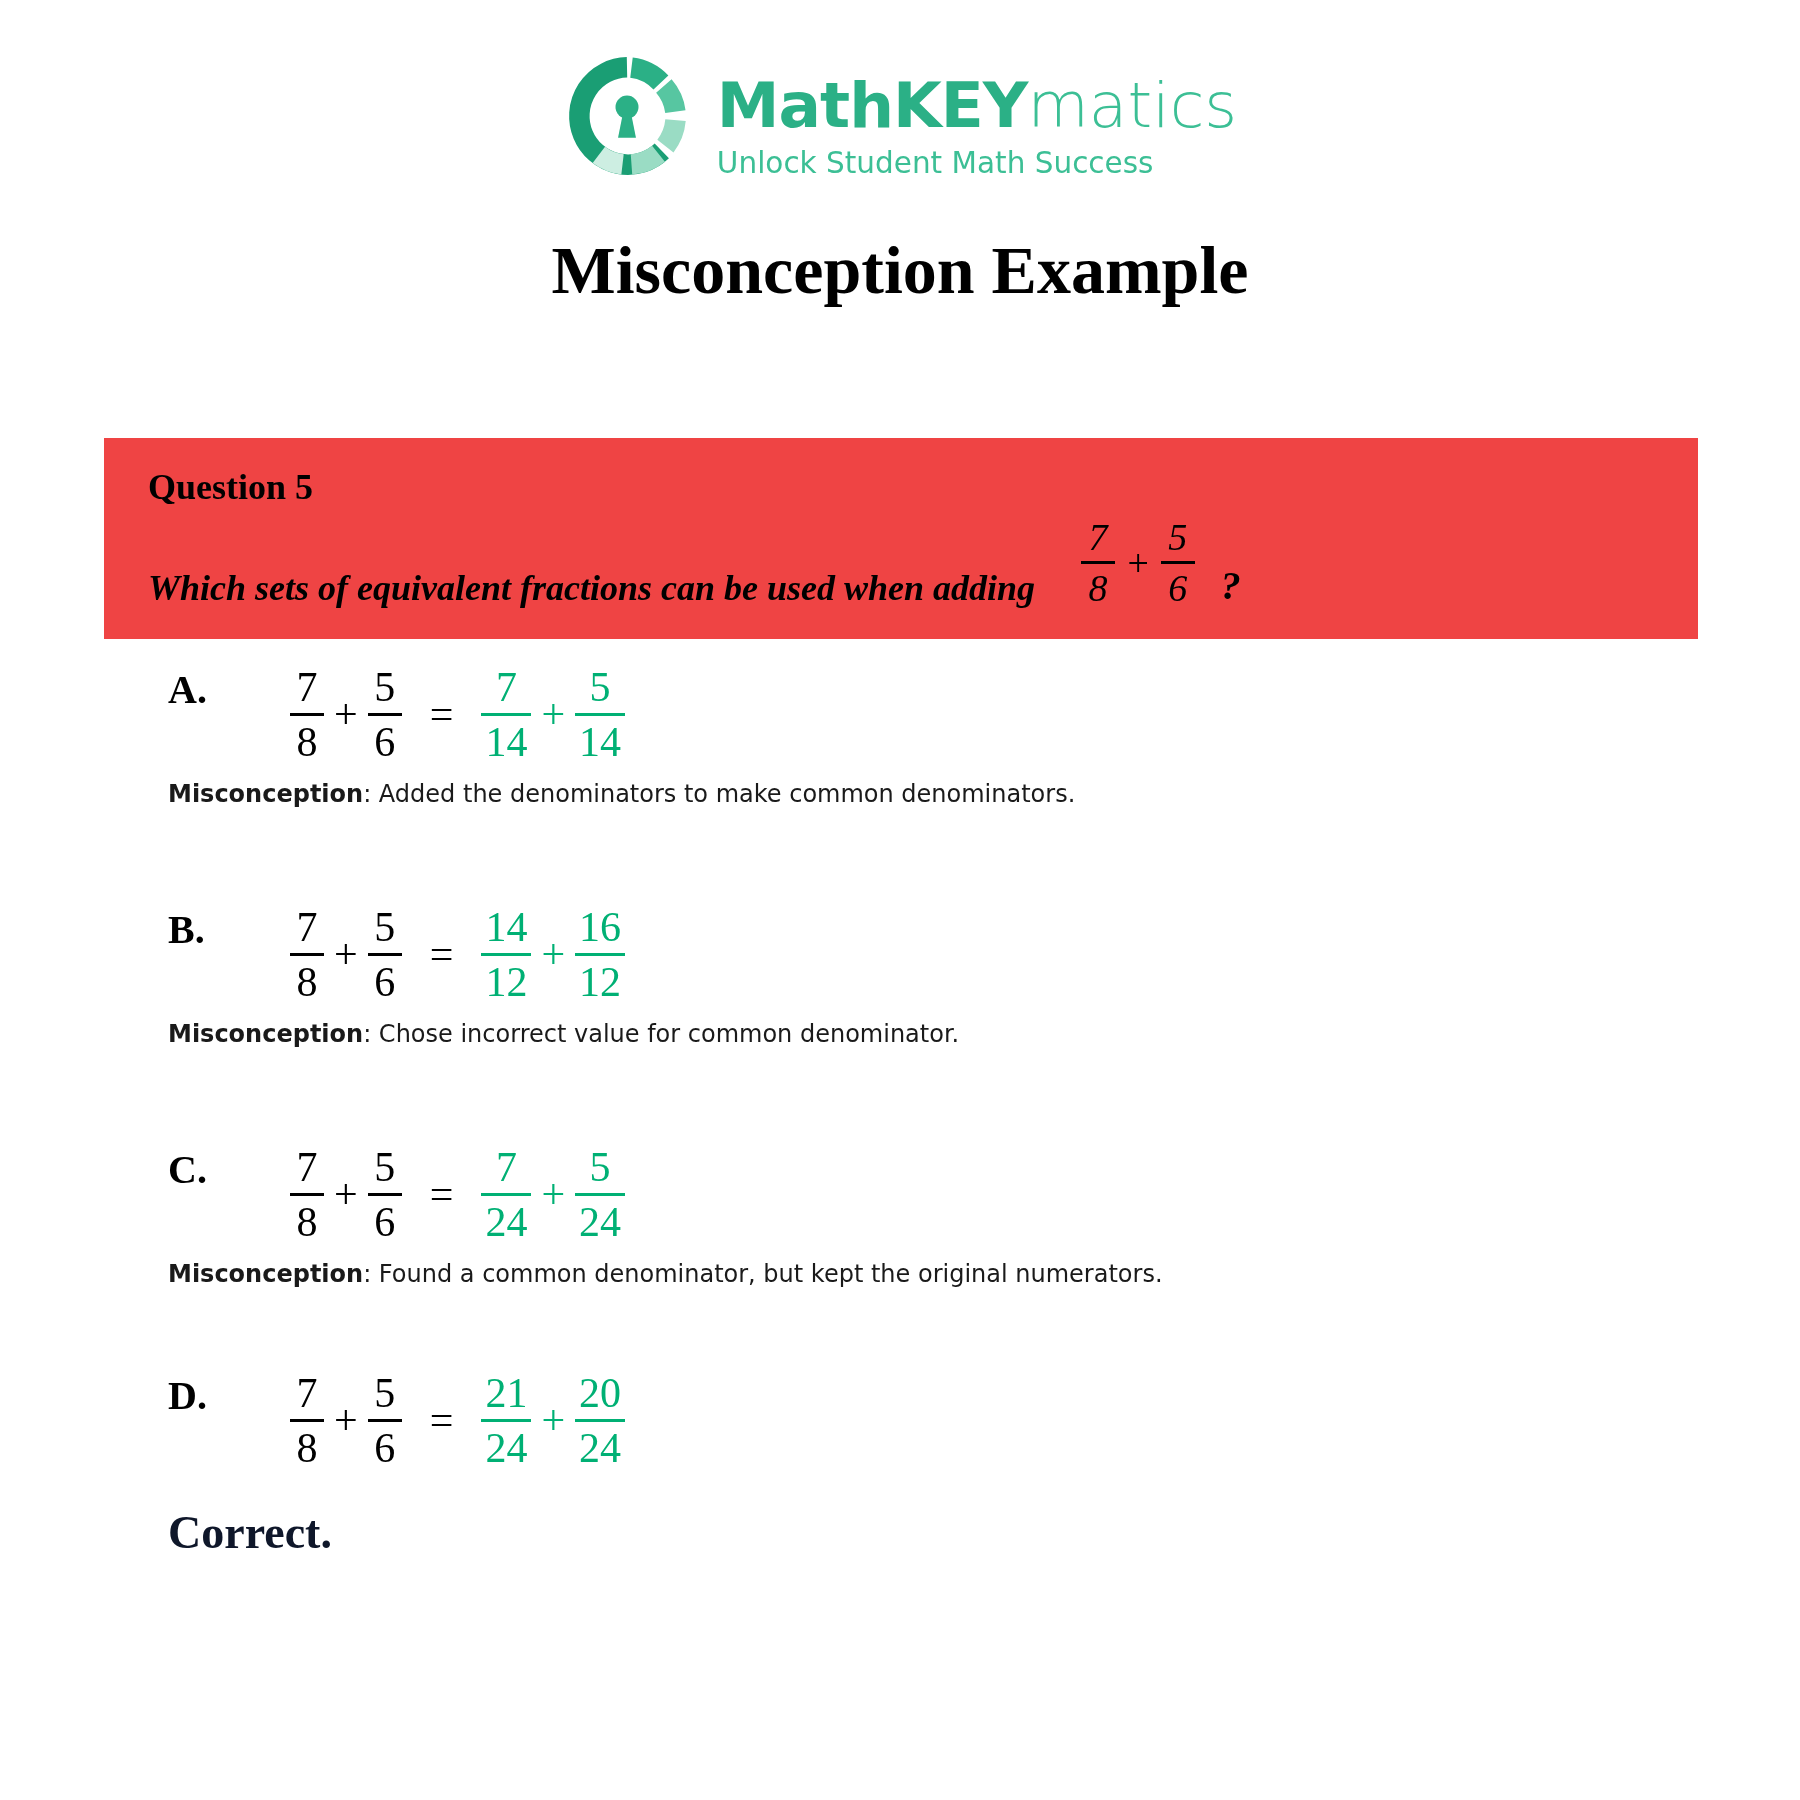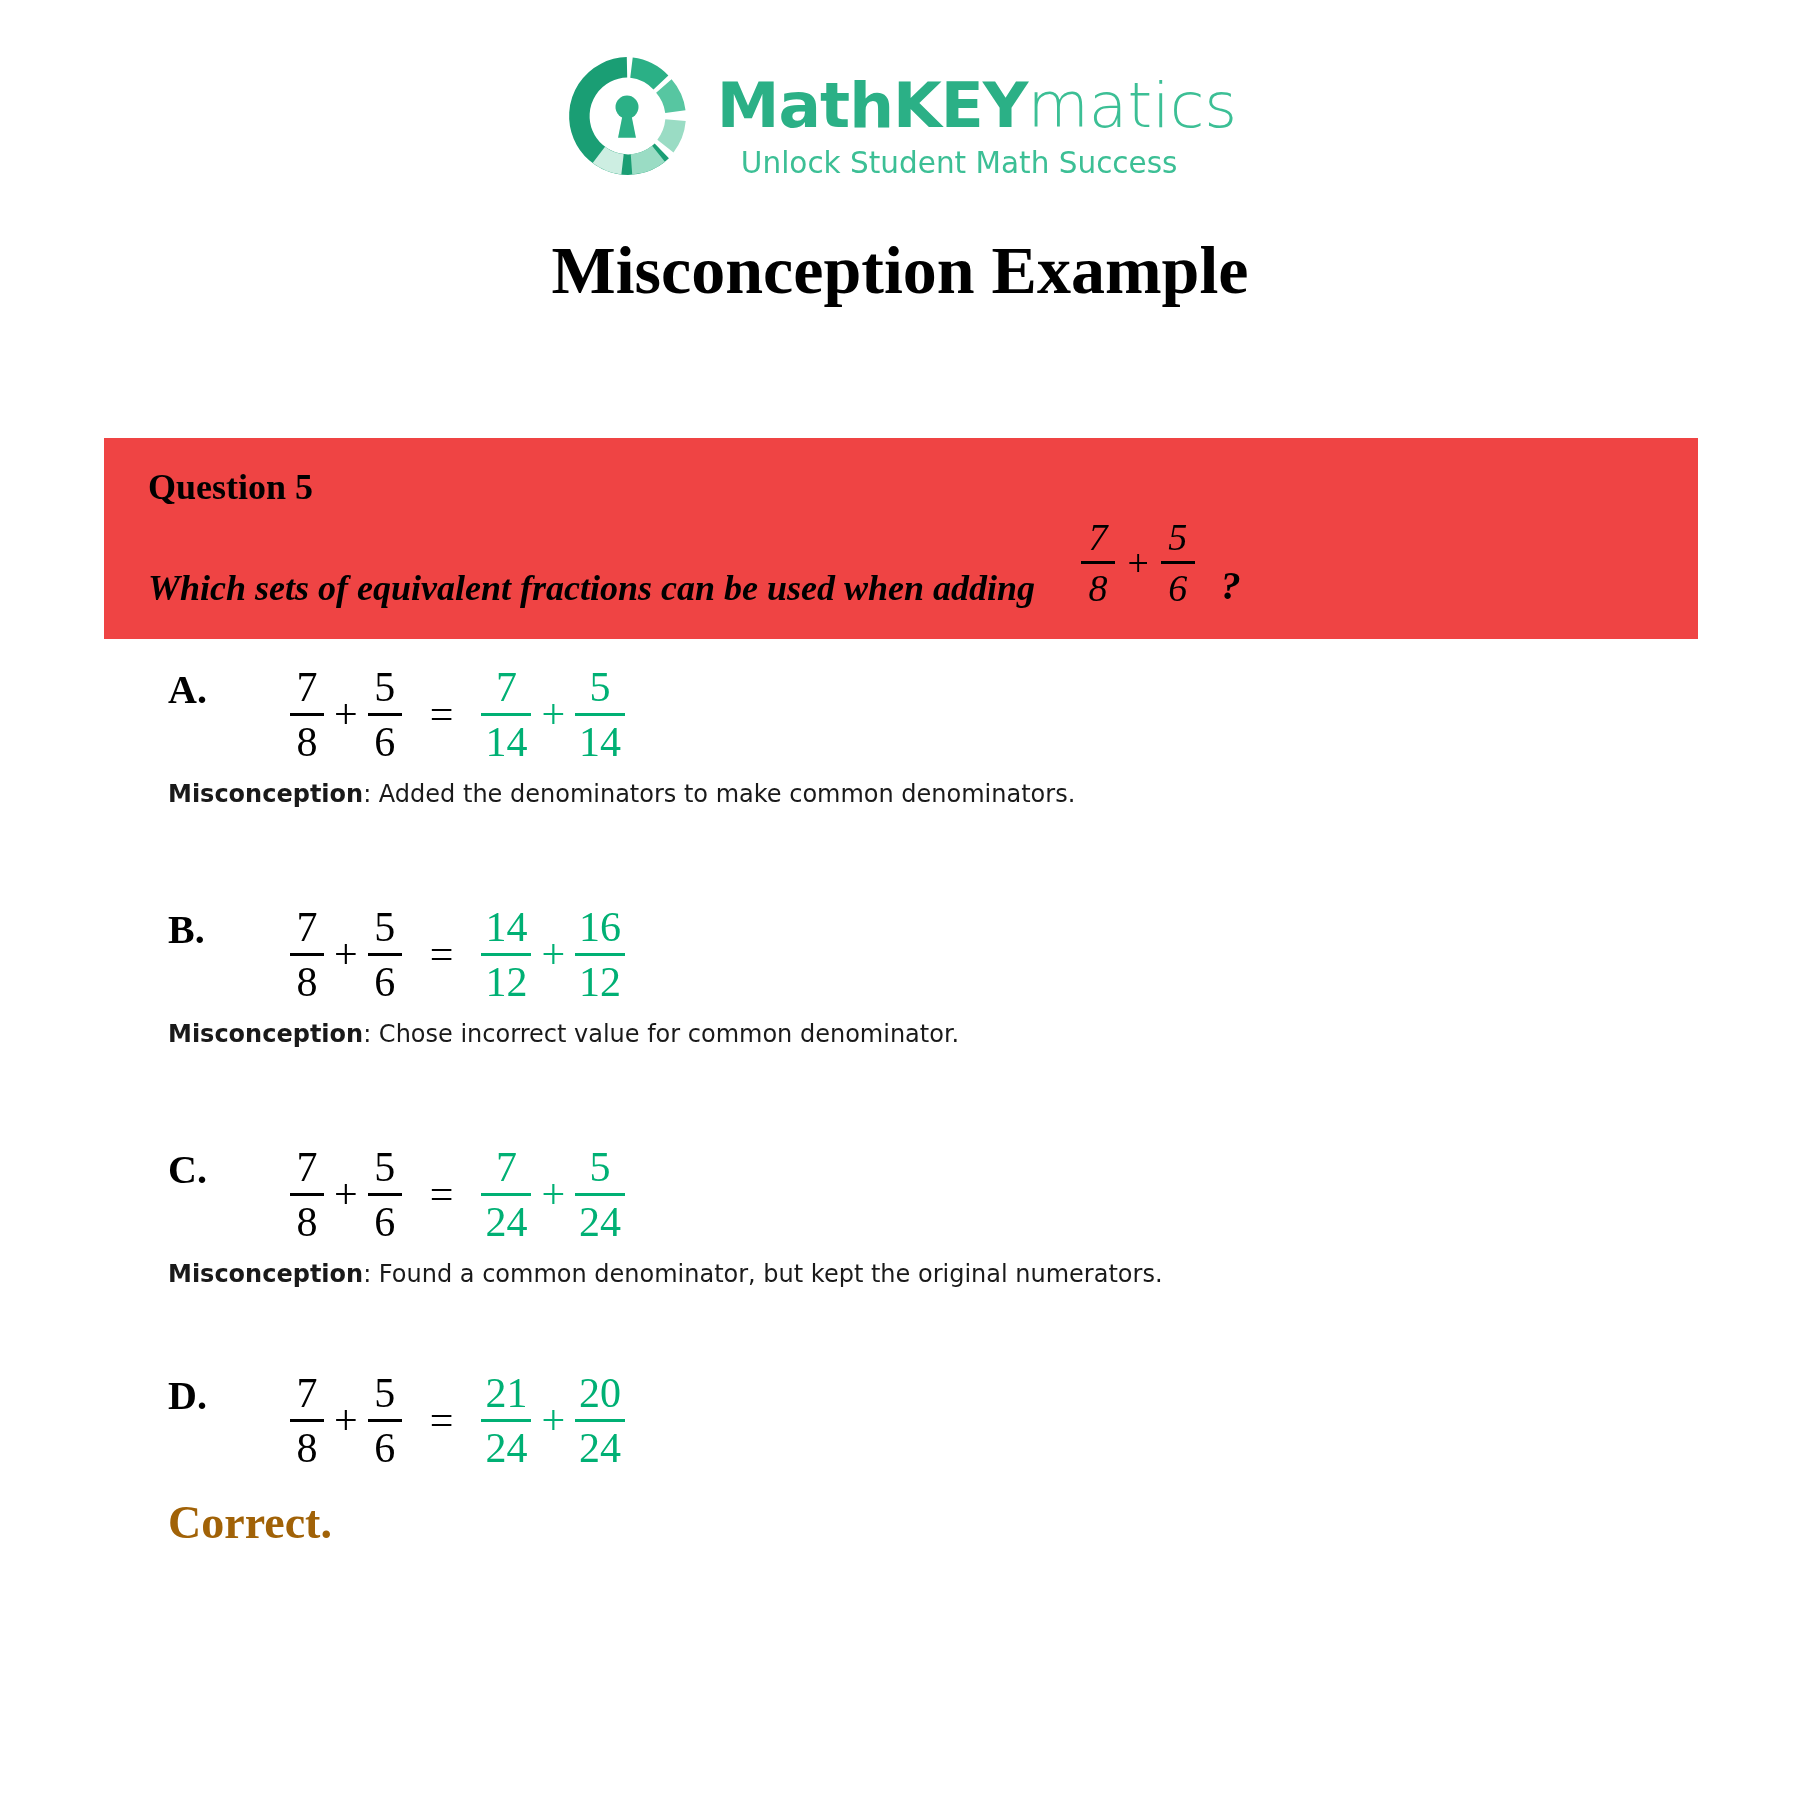--- a/index.html
+++ b/index.html
@@ -35,21 +35,20 @@
   }
   .wordmark .w-bold { font-weight: 700; color: #2bb086; }
   .wordmark .w-light { font-weight: 300; color: #3cbf95; letter-spacing: 0px; }
   .tagline {
     font-family: "DejaVu Sans", sans-serif;
     font-size: 29.5px;
     font-weight: 400;
     color: #3cbf95;
     margin-top: 8px;
     white-space: nowrap;
-    margin-left: 24px;
   }
 
   
   .doc-title {
     text-align: center;
     font-family: "Liberation Serif", serif;
     font-weight: 700;
     font-size: 68px;
     color: #000000;
     margin-top: 51px;
@@ -146,22 +145,22 @@
     font-size: 24px;
     color: #1a1a1a;
     margin-top: 12px;
     white-space: nowrap;
   }
   .misconception b { font-weight: 700; }
   .correct-note {
     font-family: "Liberation Serif", serif;
     font-weight: 700;
     font-size: 46px;
-    color: #a16207;
-    margin-top: 22px;
+    color: #0f172a;
+    margin-top: 32px;
   }
   .spacer-a { height: 92px; }
   .spacer-b { height: 92px; }
   .spacer-c { height: 78px; }
 </style>
 </head>
 <body>
 
 <div class="page">
 

